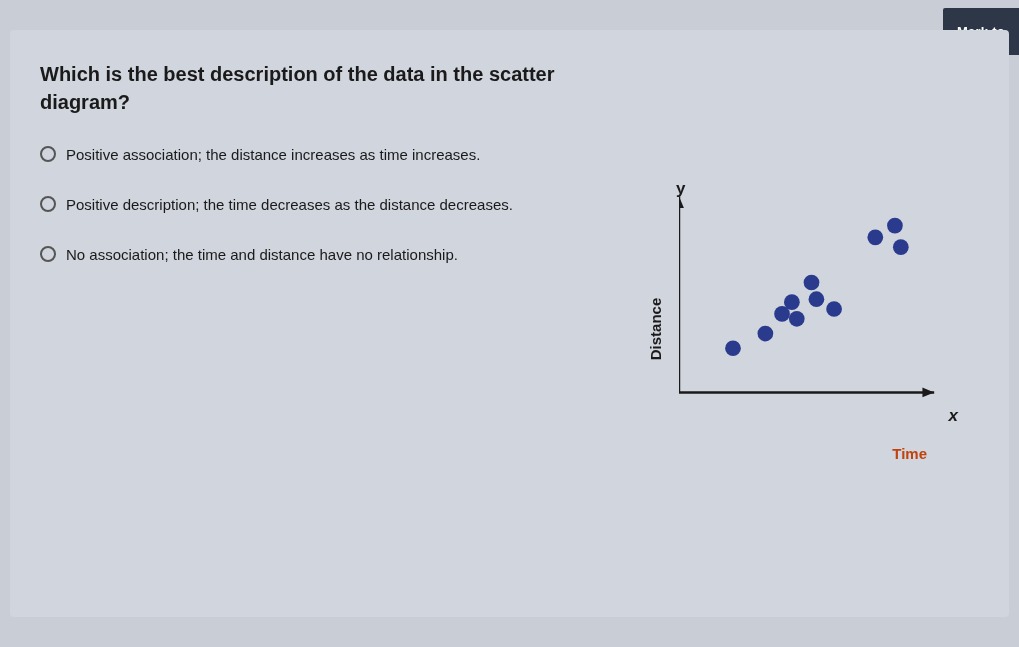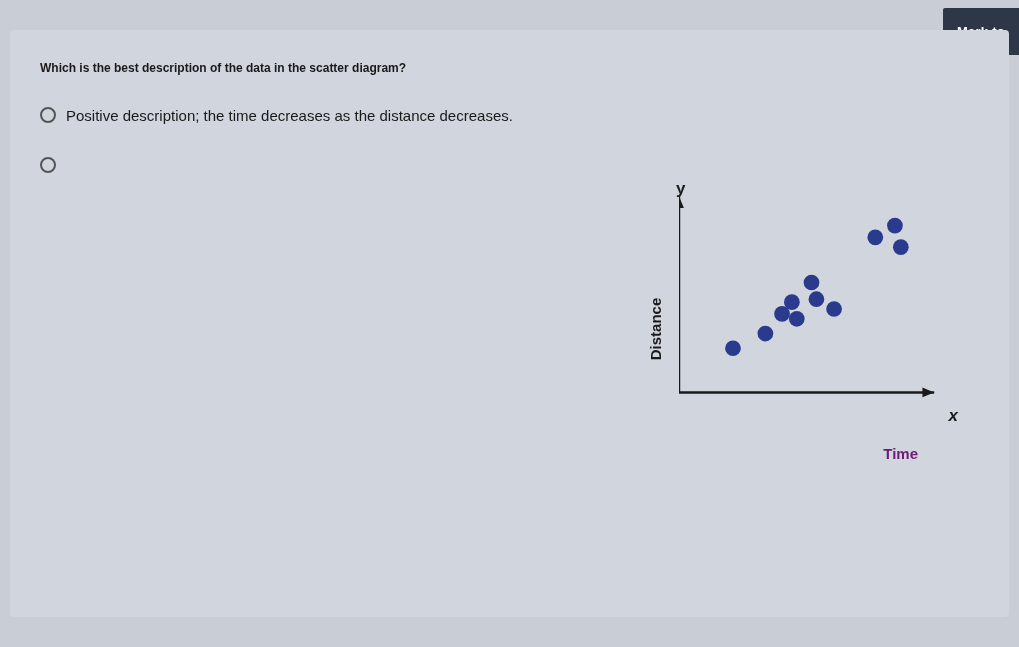--- a/index.html
+++ b/index.html
@@ -41,21 +41,21 @@
     }
 
     .left-section {
       flex: 1;
       display: flex;
       flex-direction: column;
       gap: 0;
     }
 
     .question-text {
-      font-size: 12px;
+      font-size: 20px;
       font-weight: bold;
       color: #1a1a1a;
       margin-bottom: 28px;
       line-height: 1.4;
     }
 
     .options-list {
       display: flex;
       flex-direction: column;
       gap: 28px;
@@ -110,24 +110,24 @@
       font-size: 15px;
       font-weight: bold;
       color: #1a1a1a;
       white-space: nowrap;
     }
 
     
     .x-label {
       position: absolute;
       bottom: 22px;
-      right: 46px;
+      right: 37px;
       font-size: 15px;
       font-weight: bold;
-      color: #701a75;
+      color: #c2410c;
     }
 
     
     .y-title {
       position: absolute;
       top: 5px;
       left: 52px;
       font-size: 17px;
       font-weight: bold;
       color: #1a1a1a;
@@ -163,28 +163,33 @@
 <div class="mark-to-btn">Mark to</div>
 
 <div class="main-card">
 
   <div class="left-section">
 
     <div class="question-text">Which is the best description of the data in the scatter diagram?</div>
 
     <div class="options-list">
 
+      <div class="option-item">
+        <div class="radio-circle"></div>
+        <span class="option-label">Positive association; the distance increases as time increases.</span>
+      </div>
 
       <div class="option-item">
         <div class="radio-circle"></div>
         <span class="option-label">Positive description; the time decreases as the distance decreases.</span>
       </div>
 
       <div class="option-item">
         <div class="radio-circle"></div>
+        <span class="option-label">No association; the time and distance have no relationship.</span>
       </div>
 
 
     </div>
   </div>
 
   <div class="right-section">
     <div class="chart-wrapper">
 
       <div class="y-label">Distance</div>

